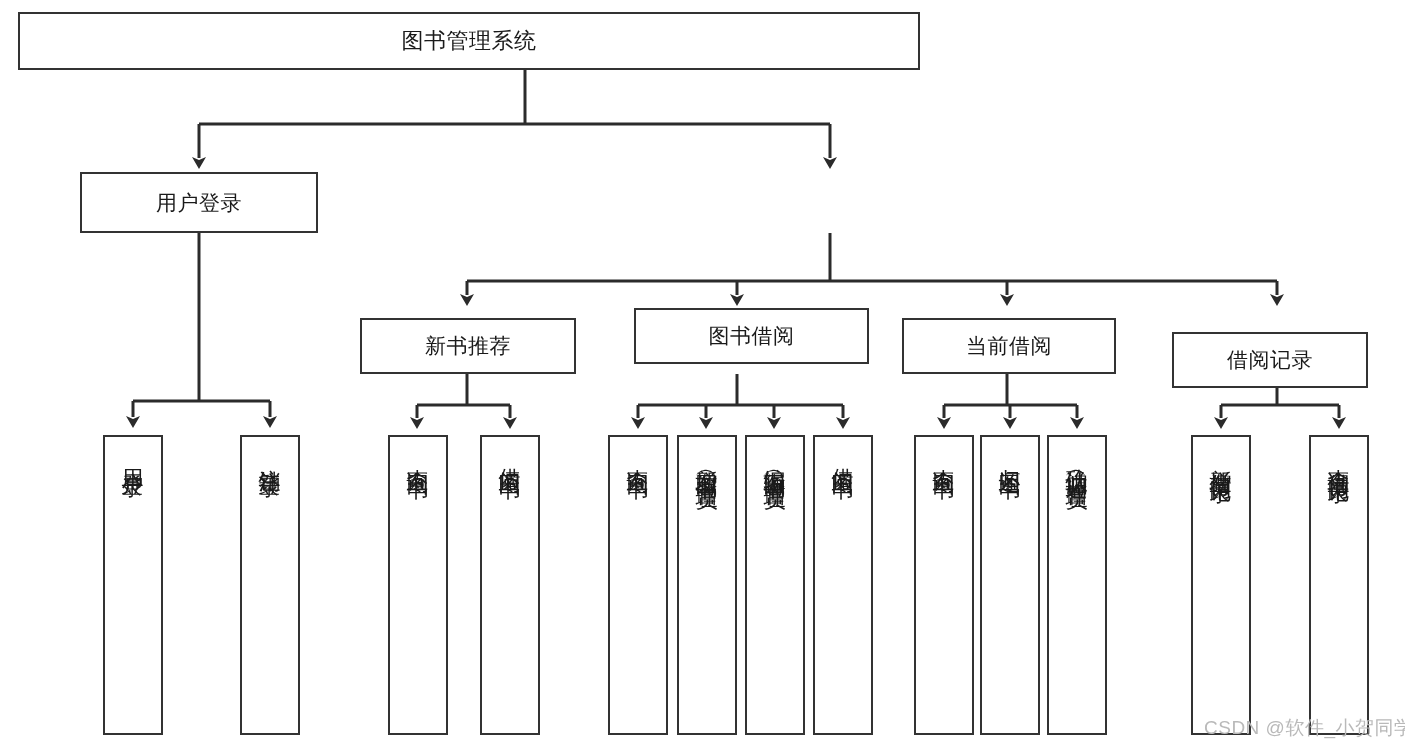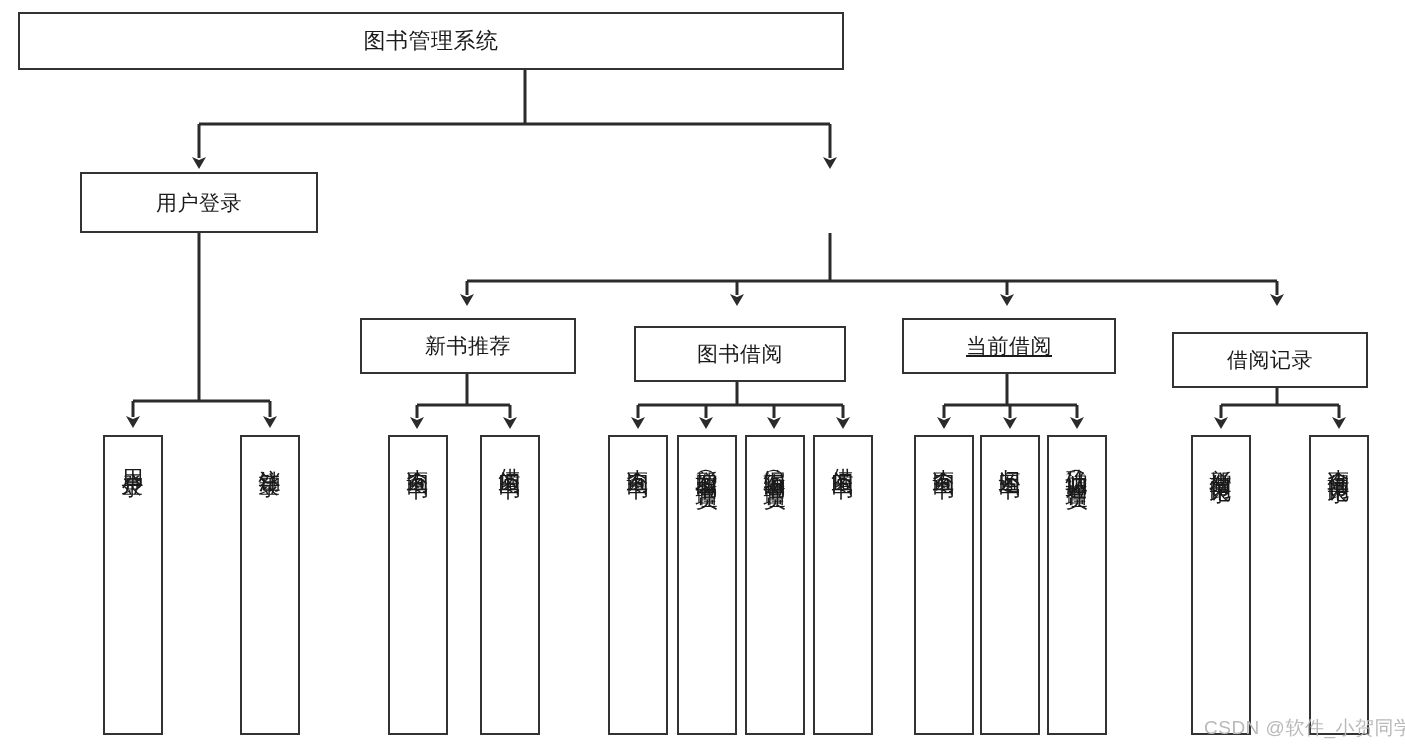--- a/index.html
+++ b/index.html
@@ -121,35 +121,35 @@
       <path d="M1010,405 L1010,418" marker-end="url(#arrow)"></path>
       <path d="M1077,405 L1077,418" marker-end="url(#arrow)"></path>
 
       <path d="M1277,374 L1277,405"></path>
       <path d="M1221,405 L1339,405"></path>
       <path d="M1221,405 L1221,418" marker-end="url(#arrow)"></path>
       <path d="M1339,405 L1339,418" marker-end="url(#arrow)"></path>
     </g>
   </svg>
 
-  <div class="node h root" style="left:18px; top:12px; width:826px; height:58px;">
+  <div class="node h root" style="left:18px; top:12px; width:902px; height:58px;">
     <span class="lbl">图书管理系统</span>
   </div>
 
   <div class="node h" style="left:80px; top:172px; width:238px; height:61px;">
     <span class="lbl">用户登录</span>
   </div>
 
   <div class="node h" style="left:360px; top:318px; width:216px; height:56px;">
     <span class="lbl">新书推荐</span>
   </div>
-  <div class="node h" style="left:634px; top:326px; width:212px; height:56px;">
+  <div class="node h" style="left:634px; top:308px; width:235px; height:56px;">
     <span class="lbl">图书借阅</span>
   </div>
-  <div class="node h" style="left:902px; top:318px; width:214px; height:56px;text-decoration:underline;">
+  <div class="node h" style="left:902px; top:318px; width:214px; height:56px;">
     <span class="lbl">当前借阅</span>
   </div>
   <div class="node h" style="left:1172px; top:332px; width:196px; height:56px;">
     <span class="lbl">借阅记录</span>
   </div>
 
   <div class="node v" style="left:103px; top:435px; width:60px; height:300px;">
     <span class="lbl">用户登录</span>
   </div>
   <div class="node v" style="left:240px; top:435px; width:60px; height:300px;">

